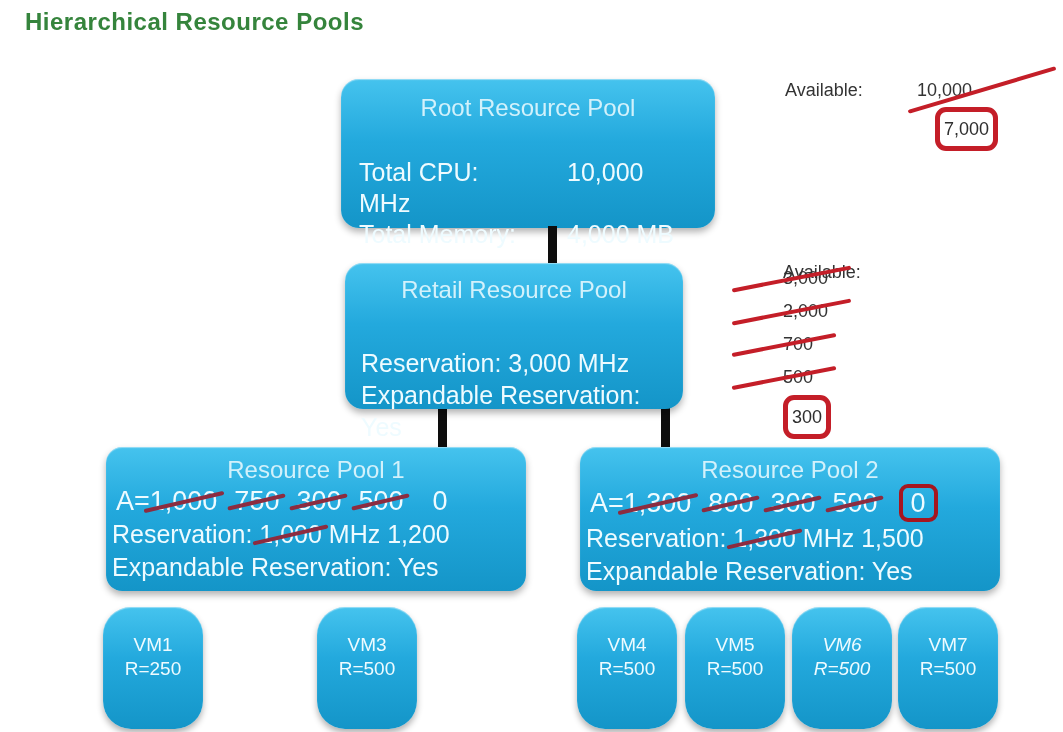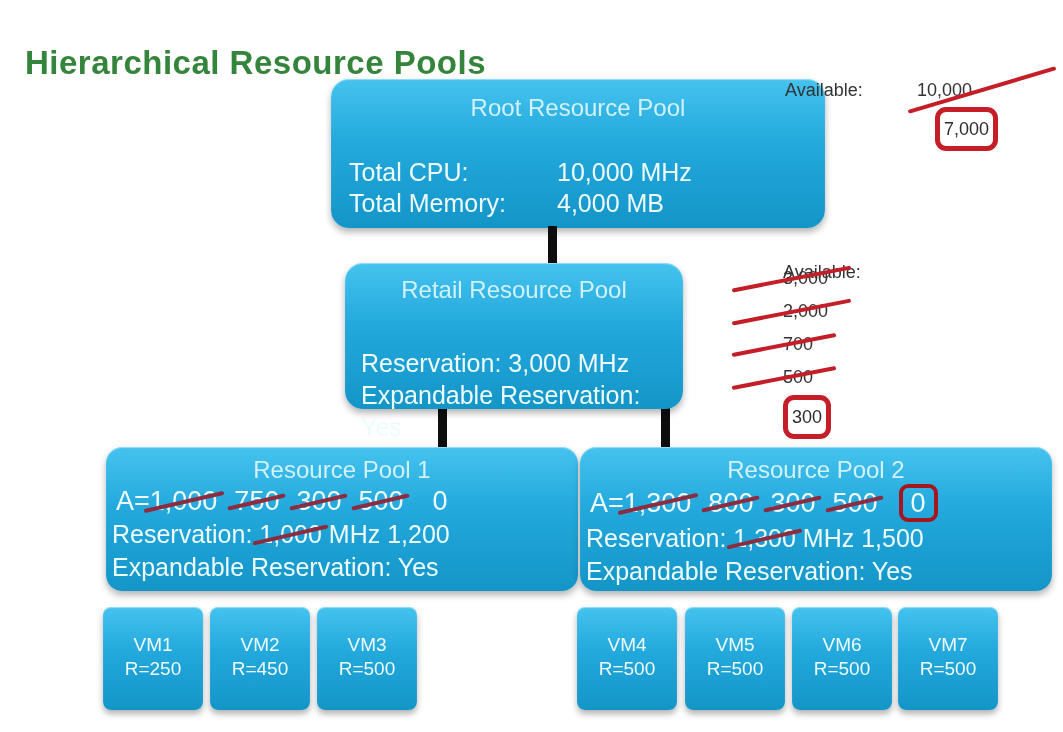--- a/index.html
+++ b/index.html
@@ -14,46 +14,45 @@
     --strike_dark_red:#8c2c40;
     --connector_black:#0d0d0d;
   }
   *{margin:0;padding:0;box-sizing:border-box;}
   html,body{background:#ffffff;}
   body{font-family:"Liberation Sans",sans-serif;}
   .stage{position:relative;width:1063px;height:732px;background:#ffffff;overflow:hidden;}
 
   .slide-title{
     position:absolute;left:25px;top:8px;
-    font-size:33px;font-weight:bold;color:var(--title_green);
+    font-size:24px;font-weight:bold;color:var(--title_green);
     letter-spacing:0.5px;
-    margin-top:36px;
   }
 
   
   .pool-box{
     position:absolute;
     background:linear-gradient(180deg,var(--box_blue_top) 0%,var(--box_blue_mid) 42%,var(--box_blue_bottom) 100%);
     border-radius:18px;
     box-shadow:0 4px 7px rgba(0,0,0,0.30), inset 0 1px 1px rgba(255,255,255,0.45);
     color:var(--box_text);
   }
   .pool-title{
     text-align:center;font-size:24px;line-height:30px;color:var(--box_title_text);
   }
-  .root-box{left:331px;top:79px;width:494px;height:149px;}
+  .root-box{left:341px;top:79px;width:374px;height:149px;}
   .root-box .pool-title{padding-top:14px;}
   .spec-rows{margin-top:34px;padding:0 18px;font-size:25px;line-height:31px;}
   .spec-label{display:inline-block;width:208px;}
 
   .retail-box{left:345px;top:263px;width:338px;height:146px;}
   .retail-box .pool-title{padding-top:12px;}
   .retail-lines{margin-top:42px;padding:0 16px;font-size:25px;line-height:32px;}
 
-  .child-box{top:447px;width:472px;height:144px;border-radius:16px;}
+  .child-box{top:447px;width:420px;height:144px;border-radius:16px;}
   .pool1-box{left:106px;}
   .pool2-box{left:580px;}
   .child-box .pool-title{padding-top:8px;font-size:24px;line-height:29px;}
   .a-line{padding-left:10px;font-size:27px;line-height:34px;white-space:nowrap;}
   .a-val{position:relative;display:inline-block;margin-right:17px;}
   .a-val:last-child{margin-right:0;}
   .gap-before{margin-left:12px;}
   .res-line,.exp-line{padding-left:6px;font-size:25px;line-height:33px;white-space:nowrap;}
 
   
@@ -98,28 +97,28 @@
   .avail-row{line-height:33px;}
   .ava-num{position:relative;display:inline-block;}
   .struck-out::after{
     content:"";position:absolute;left:-52px;right:-24px;top:45%;height:4px;
     background:var(--annotation_red);transform:rotate(-11deg);border-radius:2px;
   }
   .avail-current-row{margin-top:1px;margin-right:-16px;}
 
   
   .vm{
-    position:absolute;top:607px;width:100px;height:103px;border-radius:8px;
+    position:absolute;top:607px;width:100px;height:122px;border-radius:28px;
     background:linear-gradient(180deg,var(--box_blue_top) 0%,var(--box_blue_mid) 42%,var(--box_blue_bottom) 100%);
     box-shadow:0 4px 6px rgba(0,0,0,0.30), inset 0 1px 1px rgba(255,255,255,0.45);
     color:var(--box_text);text-align:center;font-size:19px;line-height:24px;
     padding-top:26px;
   }
   .vm1{left:103px;} .vm2{left:210px;} .vm3{left:317px;}
-  .vm4{left:577px;} .vm5{left:685px;} .vm6{left:792px;} .vm7{left:898px;}
+  .vm4{left:577px;} .vm5{left:685px;} .vm6{left:792px;font-style:italic;} .vm7{left:898px;}
 </style>
 </head>
 <body>
 
 <div class="stage">
 
   <h1 class="slide-title">Hierarchical Resource Pools</h1>
 
   <div class="pool-box root-box">
     <div class="pool-title">Root Resource Pool</div>
@@ -188,24 +187,20 @@
       <span>MHz</span>
       <span>1,500</span>
     </div>
     <div class="exp-line">Expandable Reservation: Yes</div>
   </div>
 
   <div class="vm vm1">
     <div>VM1</div>
     <div>R=250</div>
   </div>
-  <div class="vm vm2">
-    <div>VM2</div>
-    <div>R=450</div>
-  </div>
   <div class="vm vm3">
     <div>VM3</div>
     <div>R=500</div>
   </div>
   <div class="vm vm4">
     <div>VM4</div>
     <div>R=500</div>
   </div>
   <div class="vm vm5">
     <div>VM5</div>

